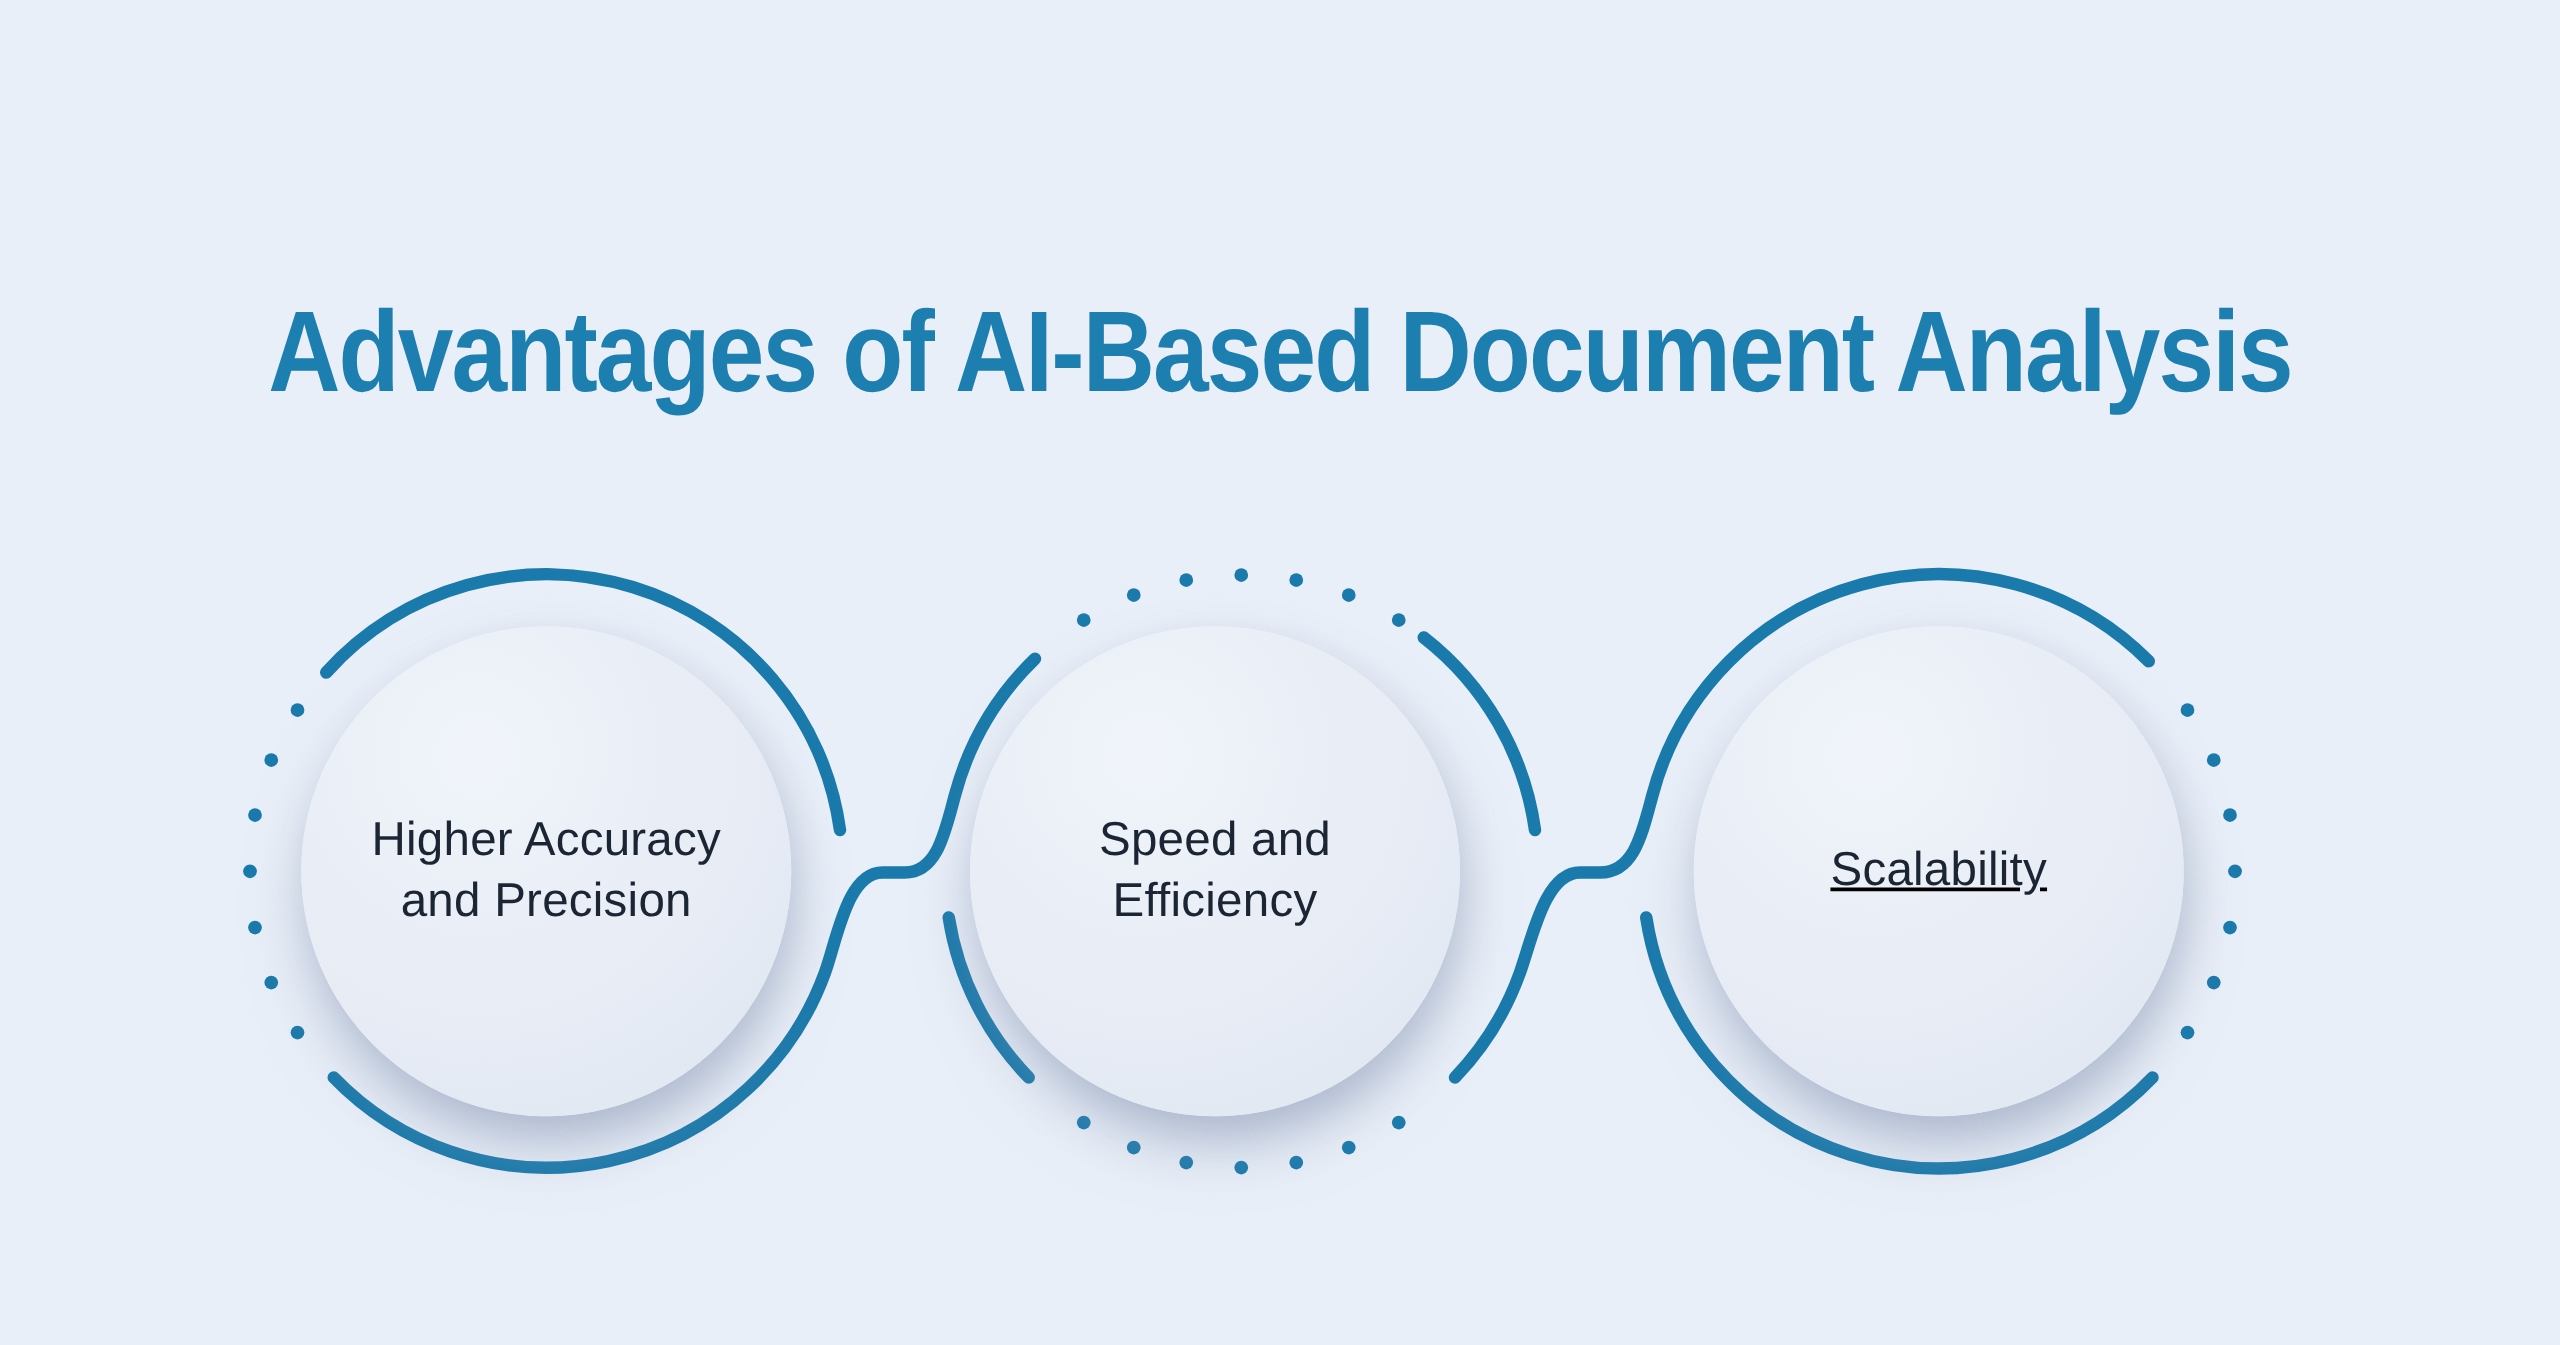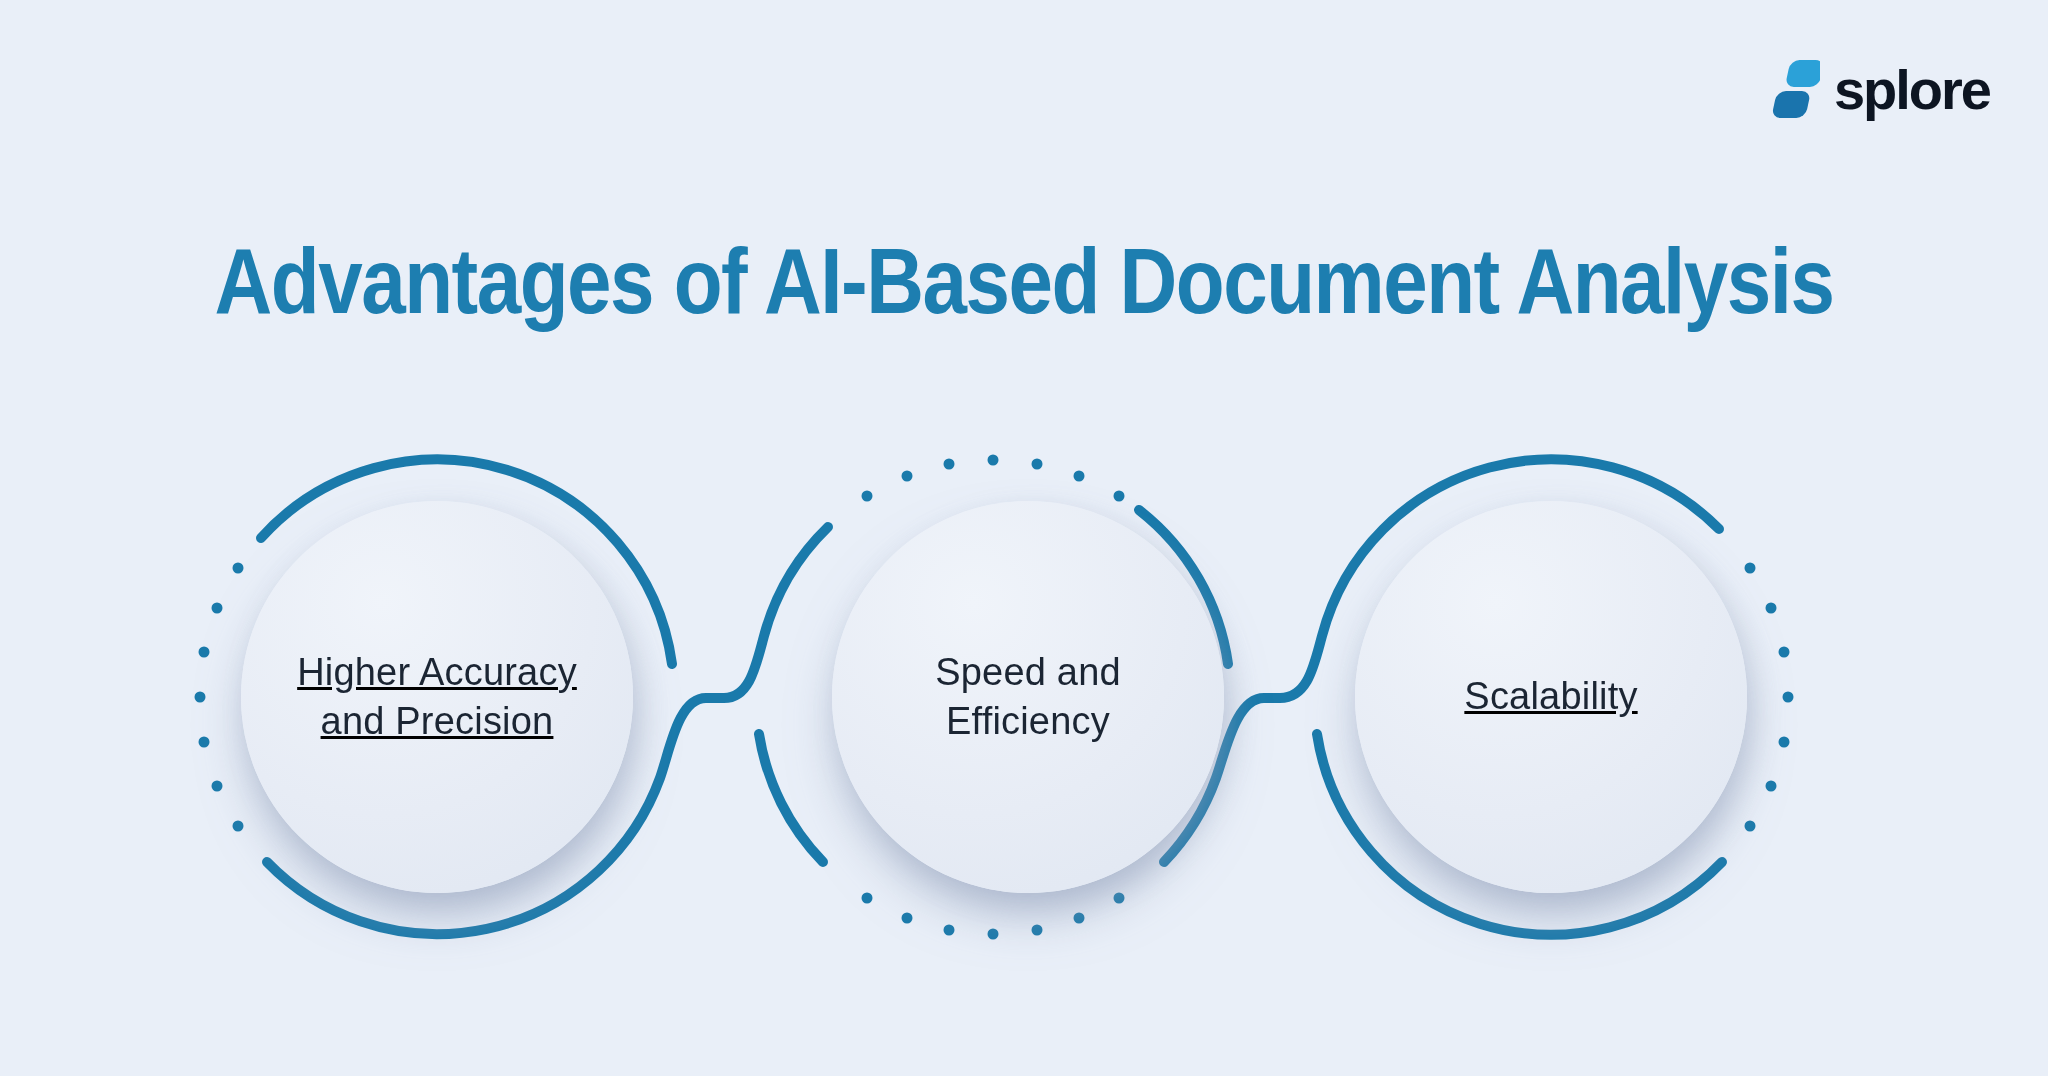--- a/index.html
+++ b/index.html
@@ -21,36 +21,27 @@
   .deco path{fill:none;stroke:#1a7aab;stroke-width:10;stroke-linecap:round;}
   .deco circle{fill:#1a7aab;}
 
   
   .step-circle{position:absolute;top:501px;width:392px;height:392px;border-radius:50%;
       background:radial-gradient(circle at 36% 26%, #f0f4fa 0%, #e7ecf5 55%, #dfe6f1 100%);
       box-shadow:0 28px 48px -6px rgba(138,153,182,0.55), 8px 10px 26px rgba(150,162,188,0.25);
       display:flex;align-items:center;justify-content:center;}
   .step-circle .label{font-size:38px;line-height:1.3;color:#1b2533;text-align:center;
       white-space:pre-line;letter-spacing:0.2px;}
-  .c1{left:241px;text-decoration:underline;} .c2{left:832px;} .c3{left:1355px;text-decoration:underline;}
+  .c1{left:241px;} .c2{left:776px;} .c3{left:1355px;text-decoration:underline;}
 </style>
 </head>
 <body>
 
 <div class="stage">
 
-  <div class="logo">
-    <svg class="logo-mark" width="56" height="64" viewBox="0 0 56 64" aria-hidden="true">
-      <g transform="skewX(-12) translate(7,0)">
-        <rect x="20" y="2" width="34" height="27" rx="9" fill="#2ba1d8"></rect>
-        <rect x="13" y="33" width="34" height="27" rx="9" fill="#1a74ad"></rect>
-      </g>
-    </svg>
-    <span class="logo-word">splore</span>
-  </div>
 
   <h1 class="title">Advantages of AI-Based Document Analysis</h1>
 
   <svg class="deco" viewBox="0 0 2048 1076">
     <g>
       <path d="M 261 538 A 237 237 0 0 1 672 664"></path>
       <path d="M 267 862 A 237 237 0 0 0 660 778 C 670 750 678 698 706 698 L 724 698 C 750 698 756 665 764 636 A 237 237 0 0 1 828 527"></path>
       <path d="M 1139 510 A 237 237 0 0 1 1228 664"></path>
       <path d="M 759 734 A 237 237 0 0 0 823 862"></path>
       <path d="M 1164 862 A 237 237 0 0 0 1216 778 C 1226 750 1236 698 1264 698 L 1280 698 C 1308 698 1314 665 1322 636 A 237 237 0 0 1 1719 529"></path>

